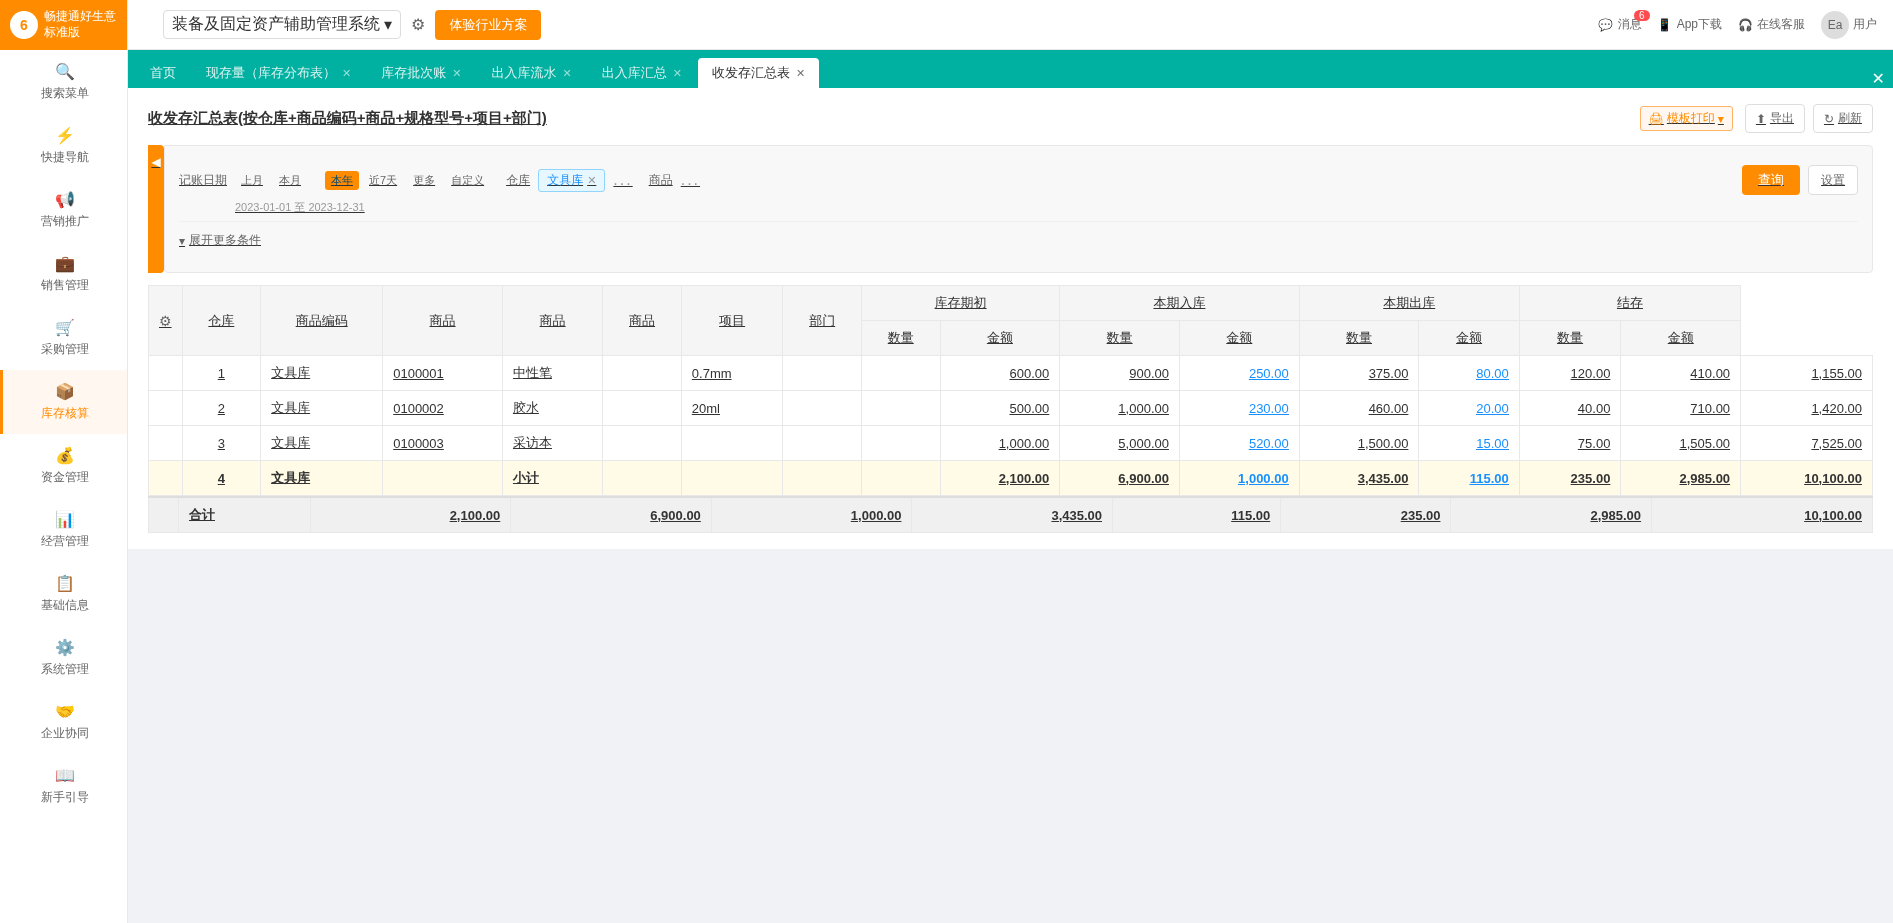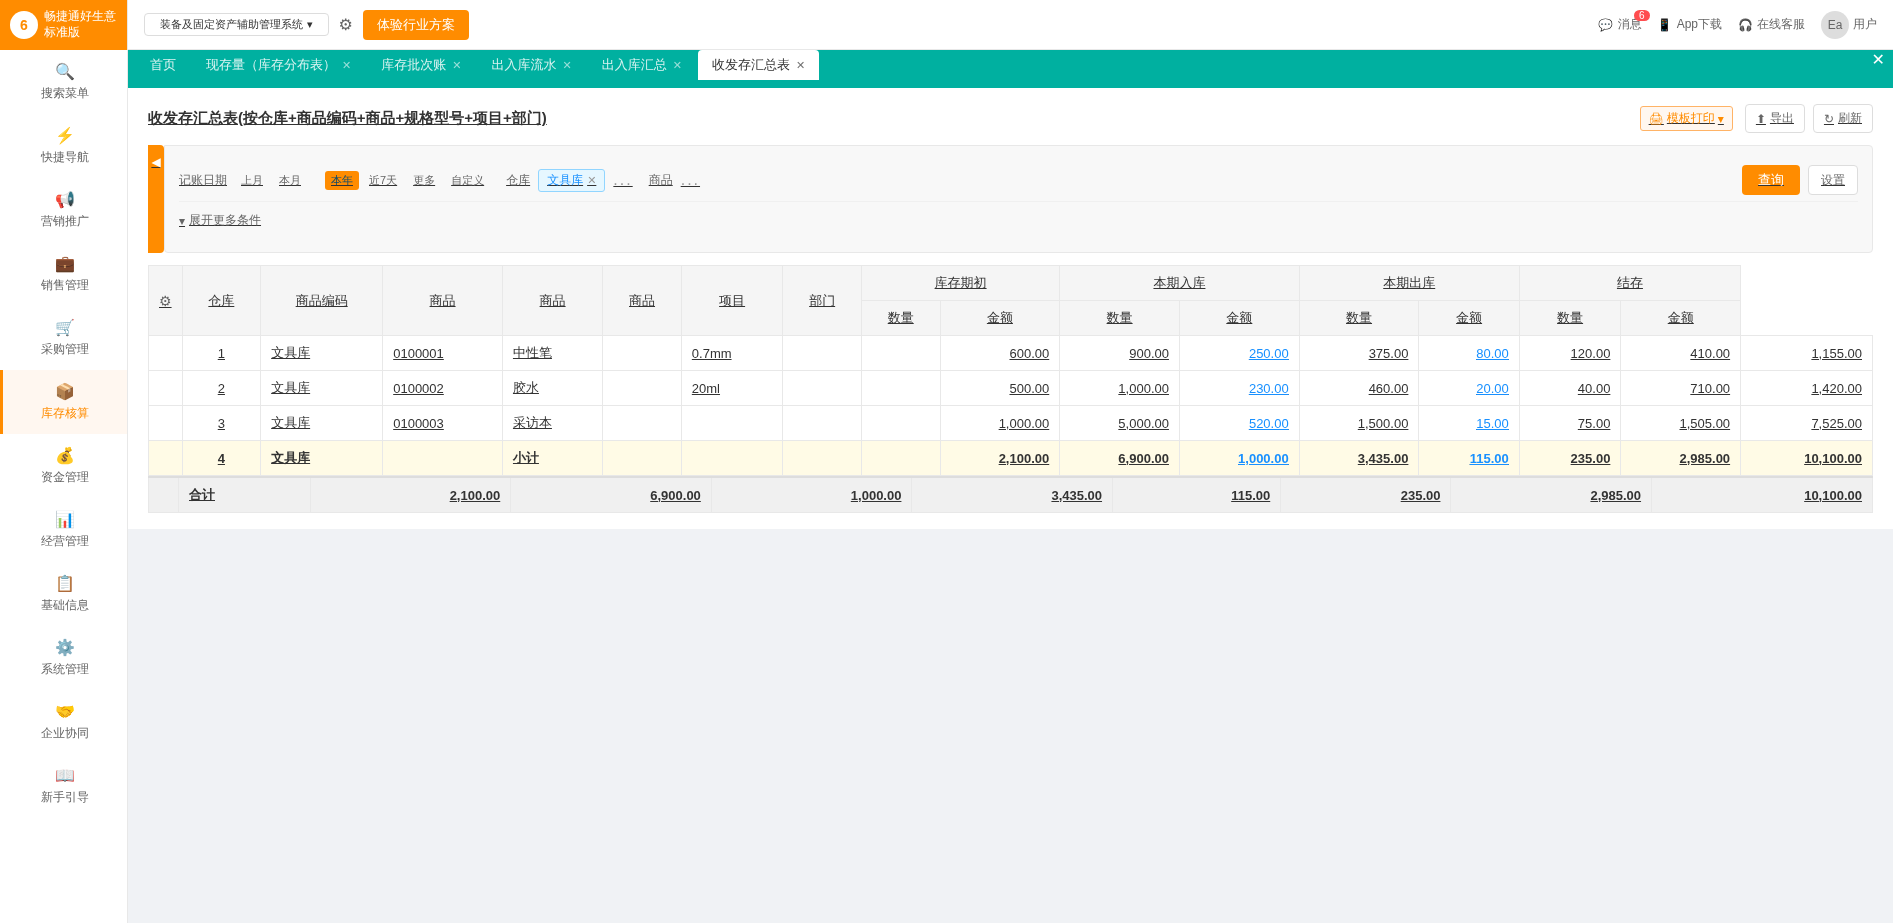--- a/index.html
+++ b/index.html
@@ -17,30 +17,30 @@
     .sidebar-item { display: flex; flex-direction: column; align-items: center; padding: 12px 6px; cursor: pointer; border-left: 3px solid transparent; color: #666; font-size: 12px; gap: 4px; }
     .sidebar-item.active { background: #fff7f0; color: #ff8c00; border-left-color: #ff8c00; }
     .sidebar-item .icon { font-size: 16px; }
 
     
     .main-content { flex: 1; display: flex; flex-direction: column; overflow: hidden; }
 
     
     .top-bar { background: #fff; height: 50px; display: flex; align-items: center; justify-content: space-between; padding: 0 16px; border-bottom: 1px solid #e8e8e8; flex-shrink: 0; }
     .top-bar-left { display: flex; align-items: center; gap: 10px; }
-    .system-selector { border: 1px solid #ddd; border-radius: 4px; padding: 3px 15px; font-size: 11px; cursor: pointer; display: flex; align-items: center; gap: 4px; }
+    .system-selector { border: 1px solid #ddd; border-radius: 4px; padding: 3px 8px; font-size: 16px; cursor: pointer; display: flex; align-items: center; gap: 4px; margin-left: 19px; }
     .settings-btn { color: #666; cursor: pointer; font-size: 16px; }
     .experience-btn { background: #ff8c00; color: #fff; border: none; border-radius: 4px; padding: 6px 14px; cursor: pointer; font-size: 13px; }
     .top-bar-right { display: flex; align-items: center; gap: 16px; font-size: 12px; color: #666; }
     .top-bar-icon-item { display: flex; align-items: center; gap: 4px; cursor: pointer; position: relative; }
     .badge { background: #ff4d4f; color: #fff; border-radius: 8px; font-size: 10px; padding: 0 4px; position: absolute; top: -6px; right: -8px; min-width: 16px; text-align: center; }
     .user-avatar { width: 28px; height: 28px; background: #ddd; border-radius: 50%; display: flex; align-items: center; justify-content: center; font-size: 12px; }
 
     
-    .tab-bar { background: #00b0a0; display: flex; align-items: flex-start; padding: 0 8px; height: 38px; flex-shrink: 0; }
+    .tab-bar { background: #00b0a0; display: flex; align-items: flex-end; padding: 0 8px; height: 38px; flex-shrink: 0; }
     .tab { display: flex; align-items: center; gap: 6px; padding: 6px 14px; cursor: pointer; font-size: 13px; color: rgba(255,255,255,0.85); border-radius: 4px 4px 0 0; margin-right: 2px; }
     .tab.active { background: #fff; color: #333; }
     .tab-close { font-size: 11px; opacity: 0.7; cursor: pointer; }
     .tab-bar-close { margin-left: auto; color: #fff; cursor: pointer; font-size: 16px; }
 
     
     .page-content { flex: 1; background: #f0f2f5; overflow-y: auto; padding: 0; text-decoration: underline; }
     .page-inner { background: #fff; margin: 0; padding: 16px 20px; }
 
     
@@ -256,20 +256,23 @@
               </div>
               <div class="filter-section">
                 <span class="filter-label">商品</span>
                 <span class="filter-dots">...</span>
               </div>
               <div style="margin-left:auto; display:flex; gap:8px;">
                 <button class="query-btn">查询</button>
                 <button class="setting-btn">设置</button>
               </div>
             </div>
+            <div style="margin-top:4px;">
+              <span style="font-size:11px; color:#999; margin-left:56px;">2023-01-01 至 2023-12-31</span>
+            </div>
             <div class="filter-expand-row">
               <span class="expand-btn">
                 <span>▾</span>
                 <span>展开更多条件</span>
               </span>
             </div>
           </div>
         </div>
 
         <div class="table-wrapper">

